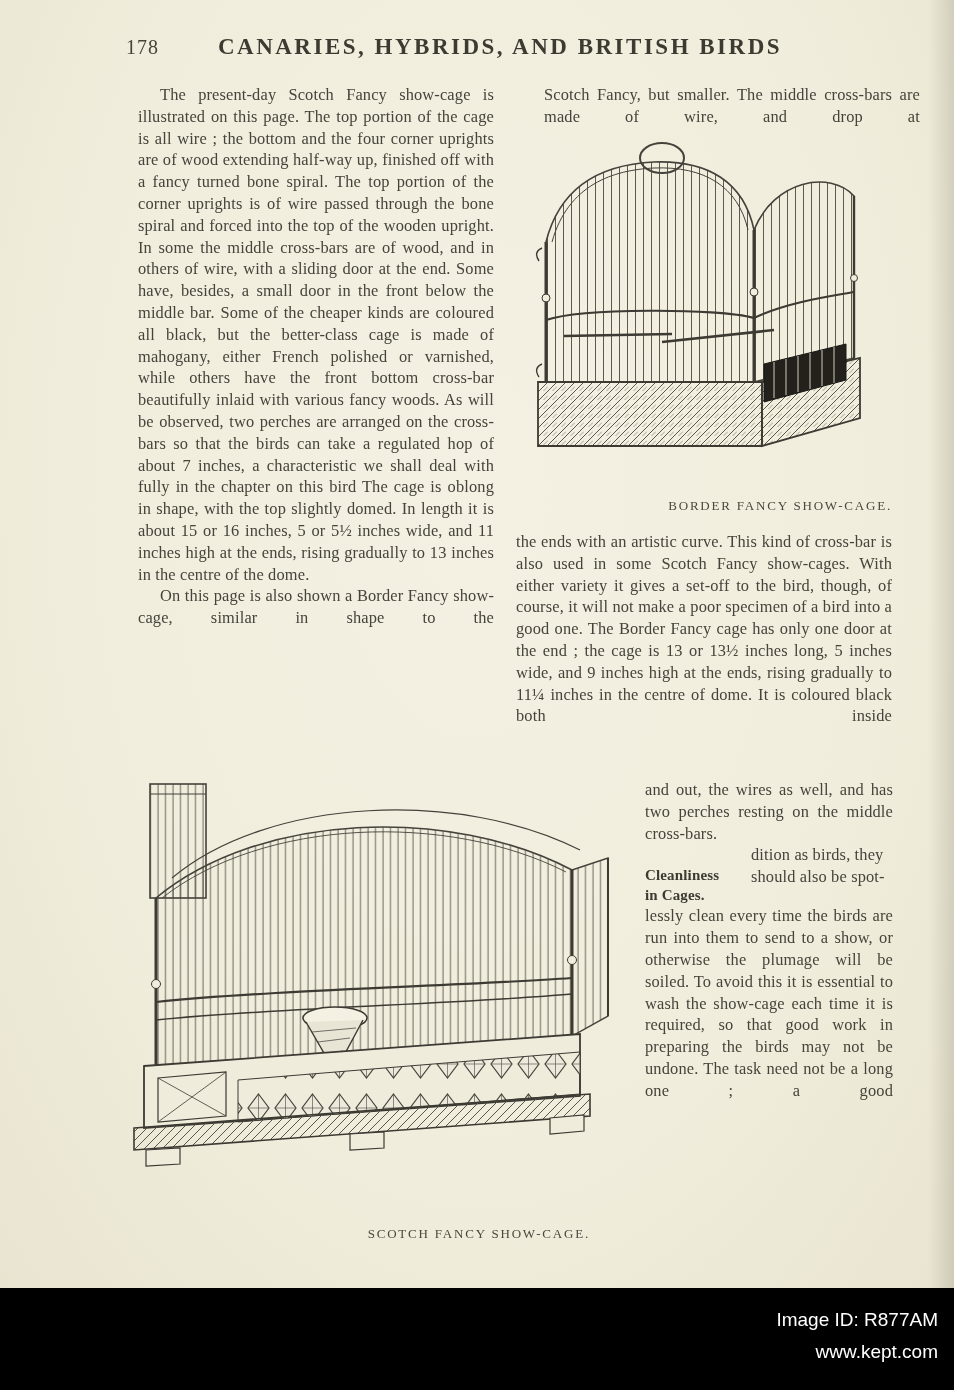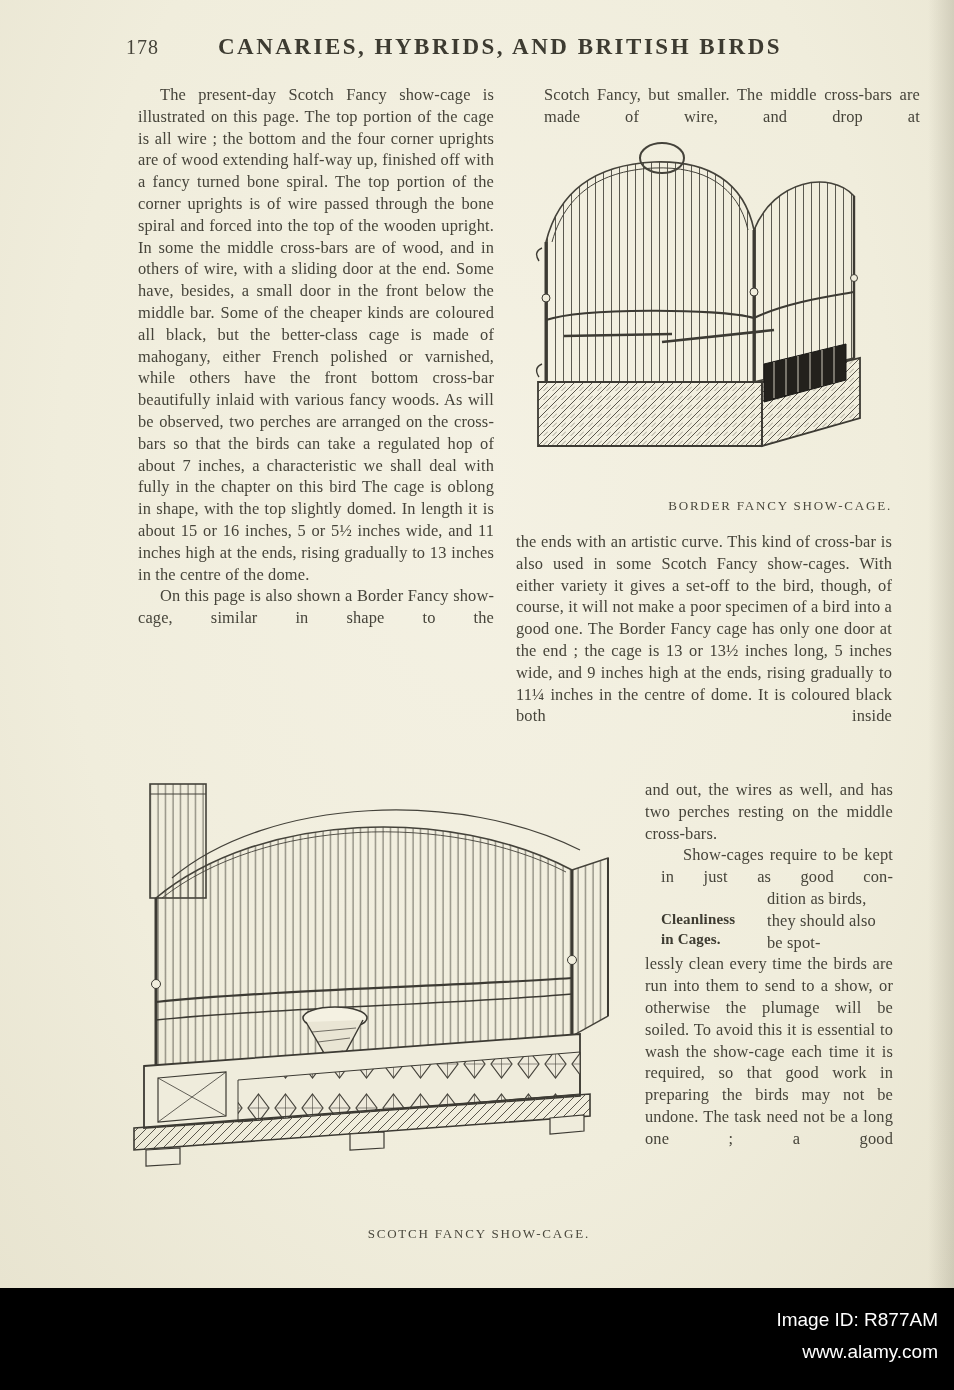--- a/index.html
+++ b/index.html
@@ -33,21 +33,20 @@
   .jl{text-align-last:justify;}
   .col-left{left:122px;top:84px;width:372px;}
   .col-right-top{left:507px;top:84px;width:376px;margin-left:37px;}
   .col-right-mid{left:516px;top:531px;width:376px;}
   .col-right-narrow{left:645px;top:779px;width:248px;}
   .note-row{display:flex;}
   .sidenote{
     width:106px;flex:0 0 106px;padding-top:21px;
     font-weight:bold;font-size:15px;line-height:20px;text-align:left;
     color:#3d3b31;
-    margin-left:16px;
   }
   .beside{flex:1;text-align:left;}
   .illus{position:absolute;}
   .border-illus{left:512px;top:130px;width:380px;height:362px;}
   .scotch-illus{left:110px;top:778px;width:522px;height:442px;}
   .caption{
     position:absolute;text-align:right;font-size:13px;letter-spacing:1.8px;
     color:#4a483d;
   }
   .border-caption{left:516px;top:498px;width:376px;}
@@ -190,29 +189,28 @@
 
     <path d="M36,372 L70,370 L70,386 L36,388 Z" fill="#efecdc" stroke="#3c3a33" stroke-width="1.2"></path>
     <path d="M240,356 L274,354 L274,370 L240,372 Z" fill="#efecdc" stroke="#3c3a33" stroke-width="1.2"></path>
     <path d="M440,340 L474,337 L474,353 L440,356 Z" fill="#efecdc" stroke="#3c3a33" stroke-width="1.2"></path>
   </svg>
 </div>
 <div class="caption scotch-caption">SCOTCH FANCY SHOW-CAGE.</div>
 
 <div class="col col-right-narrow">
   <p>and out, the wires as well, and has two perches resting on the middle cross-bars.</p>
-  <p class="indent jl">Show-cages require to be kept in just as good con-</p>
   <div class="note-row">
     <div class="sidenote">
       <div>Cleanliness</div>
       <div>in Cages.</div>
     </div>
     <div class="beside">dition as birds, they should also be spot-</div>
   </div>
   <p class="jl">lessly clean every time the birds are run into them to send to a show, or otherwise the plumage will be soiled.  To avoid this it is essential to wash the show-cage each time it is required, so that good work in preparing the birds may not be undone.  The task need not be a long one ; a good</p>
 </div>
 
 <div class="footer">
   <div class="footer-meta">
     <div>Image ID: R877AM</div>
-    <div>www.alamy.com</div>
+    <div>www.kept.com</div>
   </div>
 </div>
 
 </body></html>

